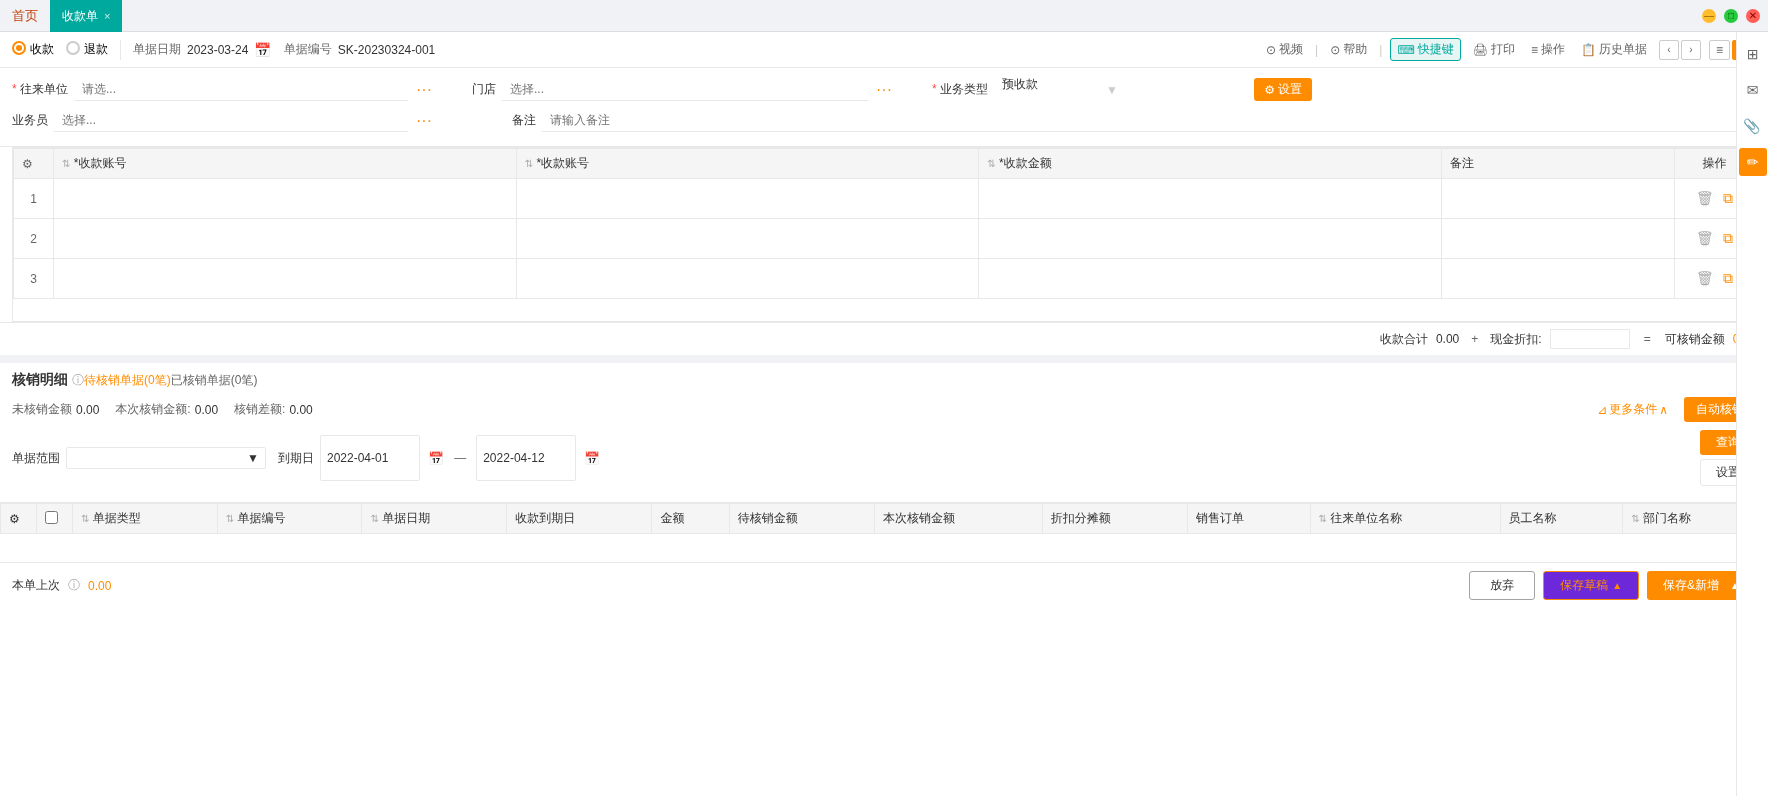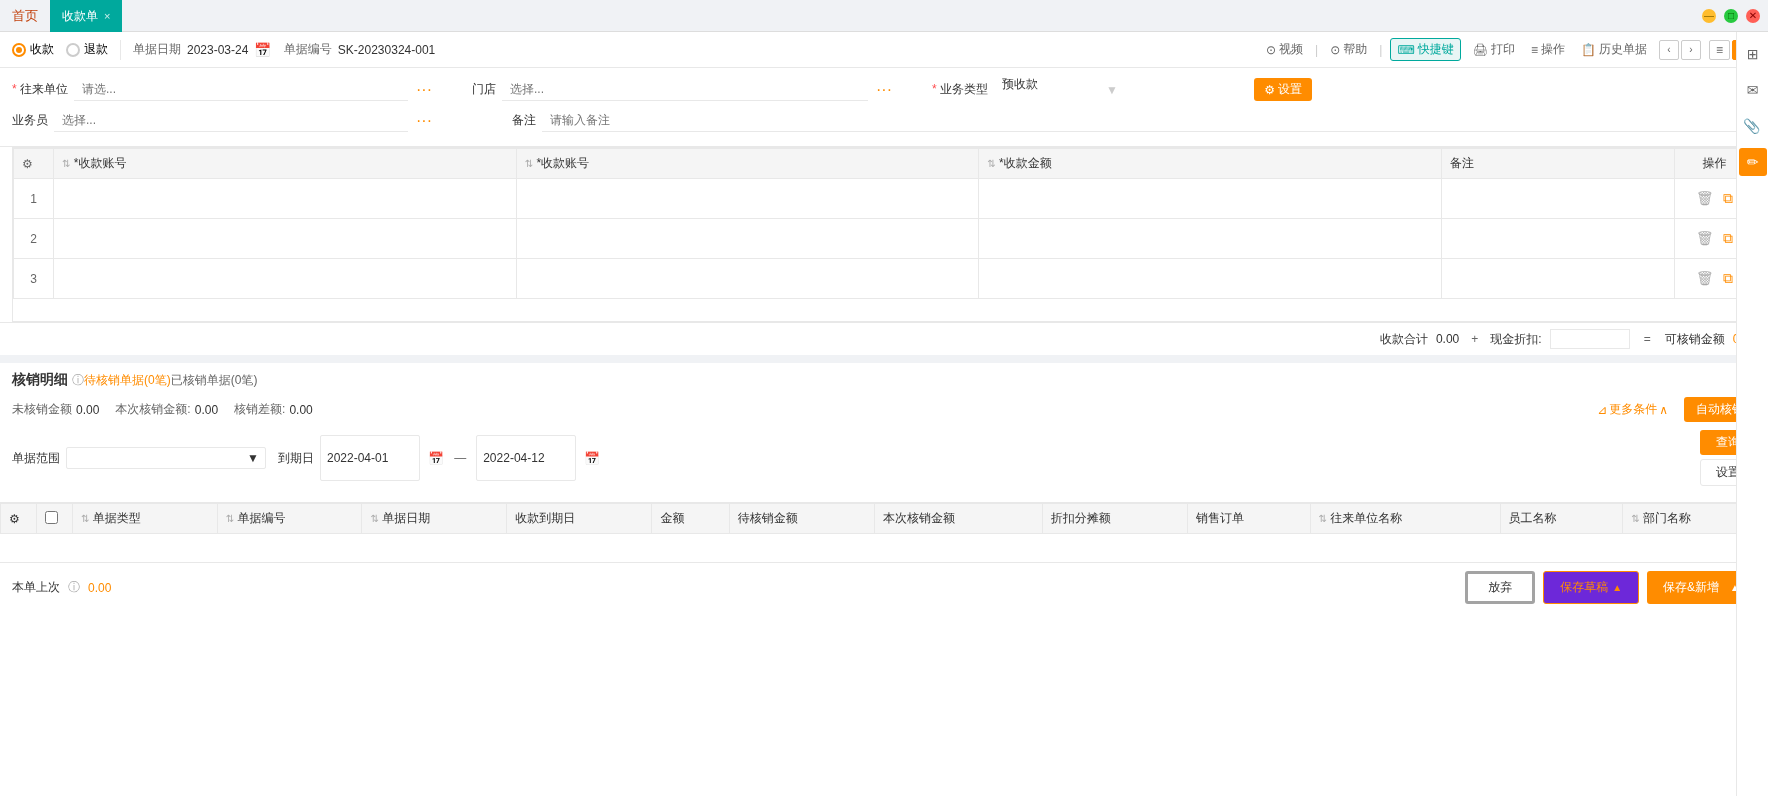--- a/index.html
+++ b/index.html
@@ -16,21 +16,21 @@
     .win-close { background: #ff5f56; color: #800; }
     .win-min { background: #ffbd2e; color: #860; }
     .win-max { background: #27c93f; color: #060; }
 
     
     .main-container { background: white; height: calc(796px - 32px); display: flex; flex-direction: column; overflow: hidden; }
     
     
     .toolbar { display: flex; align-items: center; padding: 6px 12px; border-bottom: 1px solid #e8e8e8; background: white; gap: 12px; }
     .radio-group { display: flex; gap: 12px; align-items: center; }
-    .radio-item { display: flex; align-items: center; gap: 4px; cursor: pointer; }
+    .radio-item { display: flex; gap: 4px; cursor: pointer; }
     .radio-dot { width: 14px; height: 14px; border-radius: 50%; border: 2px solid #ccc; display: flex; align-items: center; justify-content: center; }
     .radio-dot.active { border-color: #ff8c00; }
     .radio-dot.active::after { content: ''; width: 6px; height: 6px; border-radius: 50%; background: #ff8c00; }
     .toolbar-divider { width: 1px; height: 20px; background: #e8e8e8; }
     .toolbar-field { display: flex; align-items: center; gap: 6px; }
     .toolbar-label { color: #666; }
     .toolbar-value { color: #333; font-weight: 500; }
     .toolbar-icon { color: #ff8c00; cursor: pointer; font-size: 14px; }
     .toolbar-right { margin-left: auto; display: flex; align-items: center; gap: 8px; }
     .toolbar-btn { display: flex; align-items: center; gap: 3px; color: #666; cursor: pointer; padding: 2px 4px; }
@@ -107,21 +107,21 @@
     .bottom-table-container { background: white; border-top: 1px solid #e8e8e8; overflow: auto; flex-shrink: 0; height: 60px; }
     .bottom-table { width: 100%; border-collapse: collapse; }
     .bottom-table th { background: #f5f5f5; border: 1px solid #e8e8e8; padding: 6px 8px; text-align: left; color: #333; font-weight: 500; white-space: nowrap; font-size: 12px; }
 
     
     .footer { display: flex; align-items: center; padding: 8px 12px; border-top: 1px solid #e8e8e8; background: white; gap: 8px; }
     .footer-label { color: #333; }
     .footer-value { color: #ff8c00; font-weight: 500; }
     .footer-info-icon { color: #aaa; cursor: pointer; font-size: 12px; }
     .footer-right { margin-left: auto; display: flex; gap: 8px; }
-    .btn-abandon { background: white; color: #333; border: 3px solid #a3a3a3; border-radius: 3px; padding: 5px 20px; cursor: pointer; }
+    .btn-abandon { background: white; color: #333; border: 1px solid #a3a3a3; border-radius: 3px; padding: 5px 20px; cursor: pointer; }
     .btn-draft { background: #6d28d9; color: #ff8c00; border: 1px solid #ff8c00; border-radius: 3px; padding: 5px 16px; cursor: pointer; display: flex; align-items: center; gap: 4px; }
     .btn-save { background: #ff8c00; color: white; border: none; border-radius: 3px; padding: 5px 16px; cursor: pointer; display: flex; align-items: center; gap: 11px; }
     .btn-arrow { font-size: 10px; }
 
     
     .right-panel { position: fixed; right: 0; top: 32px; width: 32px; background: white; border-left: 1px solid #e8e8e8; display: flex; flex-direction: column; align-items: center; padding: 8px 0; gap: 8px; height: calc(796px - 32px); }
     .panel-icon { width: 28px; height: 28px; display: flex; align-items: center; justify-content: center; cursor: pointer; color: #666; font-size: 14px; border-radius: 3px; }
     .panel-icon.orange-bg { background: #ff8c00; color: white; }
   </style>
 </head>

